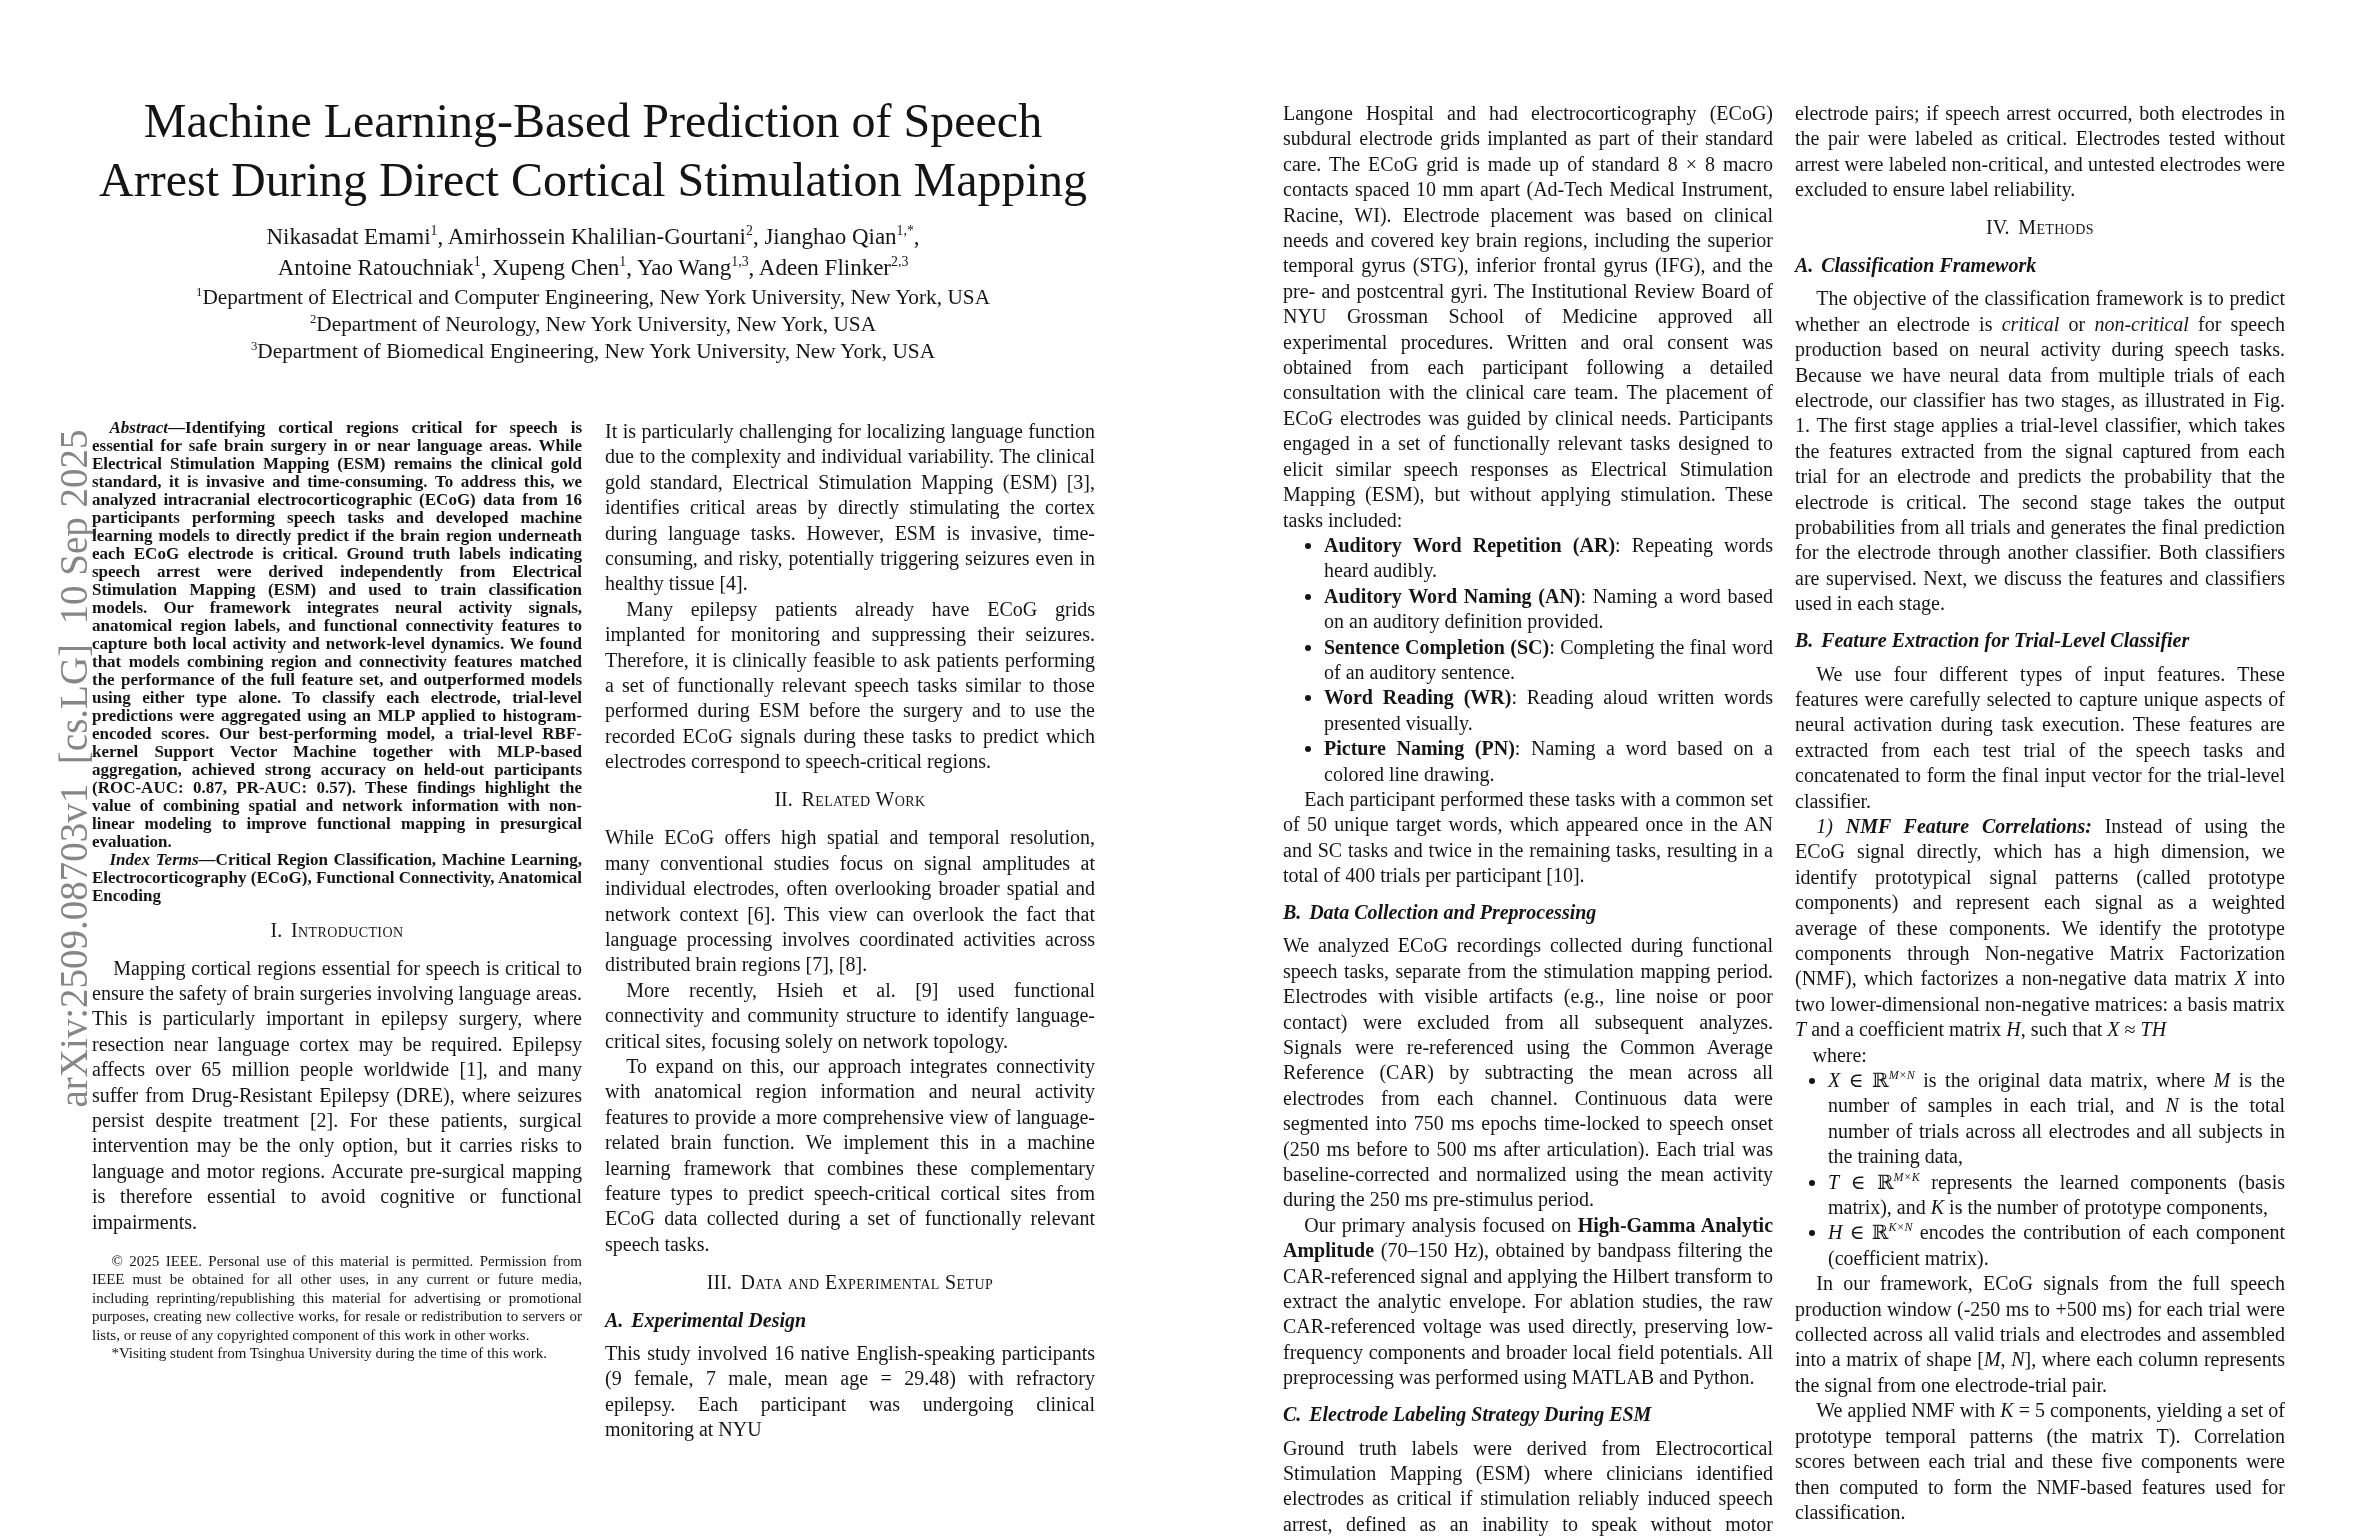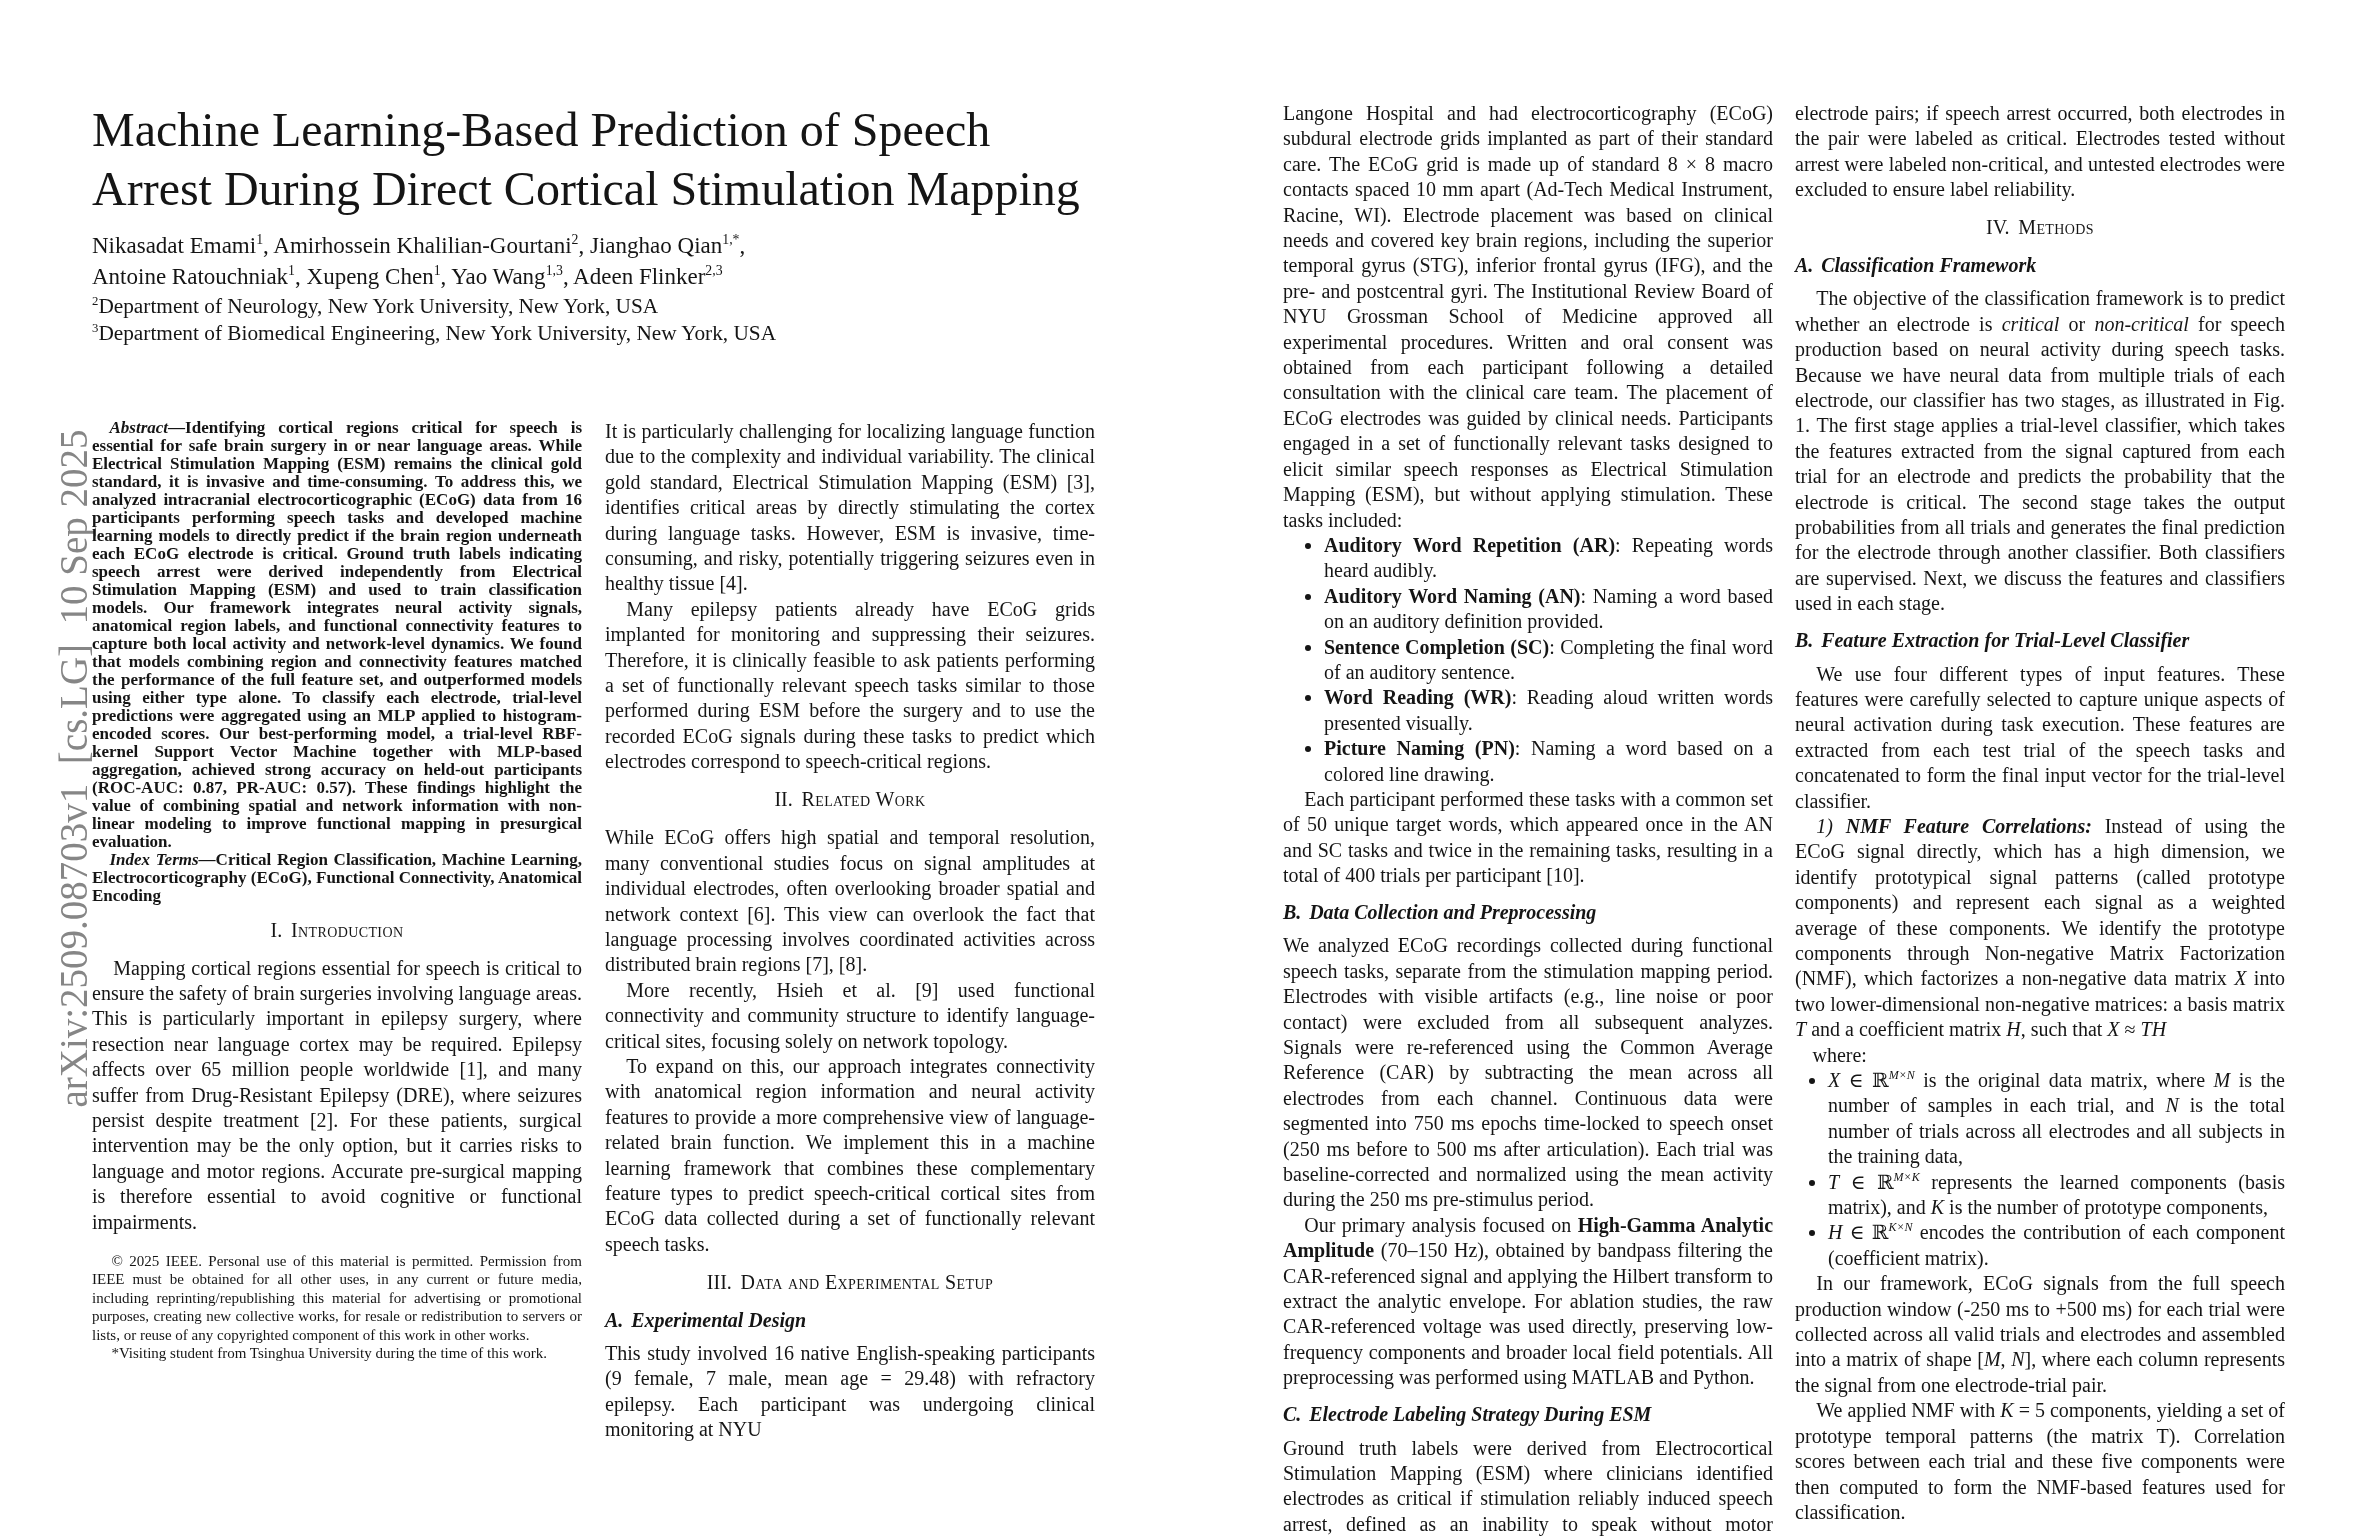--- a/index.html
+++ b/index.html
@@ -17,21 +17,21 @@
     left:-276px;top:746px;
     width:699px;height:45px;
     transform:rotate(-90deg);
     transform-origin:center;
     text-align:center;
     font-size:39px;
     color:#868686;
     white-space:nowrap;
   }
   
-  .head{position:absolute;left:92px;top:100px;width:1002px;}
+  .head{position:absolute;left:92px;top:91px;width:1002px;text-align:center;}
   .title{font-size:48px;line-height:59px;font-weight:normal;}
   .authors{margin-top:11.6px;font-size:23px;line-height:31px;}
   .affils{margin-top:1.9px;font-size:21.3px;line-height:27px;}
   
   .col{
     position:absolute;width:490px;
     font-size:20px;line-height:25.4px;
     text-align:justify;
   }
   #col1{left:92px;top:419px;}
@@ -80,20 +80,21 @@
   <div class="head">
     <div class="title">
       <div>Machine Learning-Based Prediction of Speech</div>
       <div>Arrest During Direct Cortical Stimulation Mapping</div>
     </div>
     <div class="authors">
       <div><span>Nikasadat Emami</span><span class="sg-sup">1</span><span>, Amirhossein Khalilian-Gourtani</span><span class="sg-sup">2</span><span>, Jianghao Qian</span><span class="sg-sup">1,*</span><span>,</span></div>
       <div><span>Antoine Ratouchniak</span><span class="sg-sup">1</span><span>, Xupeng Chen</span><span class="sg-sup">1</span><span>, Yao Wang</span><span class="sg-sup">1,3</span><span>, Adeen Flinker</span><span class="sg-sup">2,3</span></div>
     </div>
     <div class="affils">
+      <div><span class="sg-sup">1</span><span>Department of Electrical and Computer Engineering, New York University, New York, USA</span></div>
       <div><span class="sg-sup">2</span><span>Department of Neurology, New York University, New York, USA</span></div>
       <div><span class="sg-sup">3</span><span>Department of Biomedical Engineering, New York University, New York, USA</span></div>
     </div>
   </div>
 
   <div class="col" id="col1">
     <p class="absp"><span class="sg-i">Abstract</span><span>—Identifying cortical regions critical for speech is essential for safe brain surgery in or near language areas. While Electrical Stimulation Mapping (ESM) remains the clinical gold standard, it is invasive and time-consuming. To address this, we analyzed intracranial electrocorticographic (ECoG) data from 16 participants performing speech tasks and developed machine learning models to directly predict if the brain region underneath each ECoG electrode is critical. Ground truth labels indicating speech arrest were derived independently from Electrical Stimulation Mapping (ESM) and used to train classification models. Our framework integrates neural activity signals, anatomical region labels, and functional connectivity features to capture both local activity and network-level dynamics. We found that models combining region and connectivity features matched the performance of the full feature set, and outperformed models using either type alone. To classify each electrode, trial-level predictions were aggregated using an MLP applied to histogram-encoded scores. Our best-performing model, a trial-level RBF-kernel Support Vector Machine together with MLP-based aggregation, achieved strong accuracy on held-out participants (ROC-AUC: 0.87, PR-AUC: 0.57). These findings highlight the value of combining spatial and network information with non-linear modeling to improve functional mapping in presurgical evaluation.</span></p>
     <p class="absp"><span class="sg-i">Index Terms</span><span>—Critical Region Classification, Machine Learning, Electrocorticography (ECoG), Functional Connectivity, Anatomical Encoding</span></p>
 
     <h2 class="sec-head">

